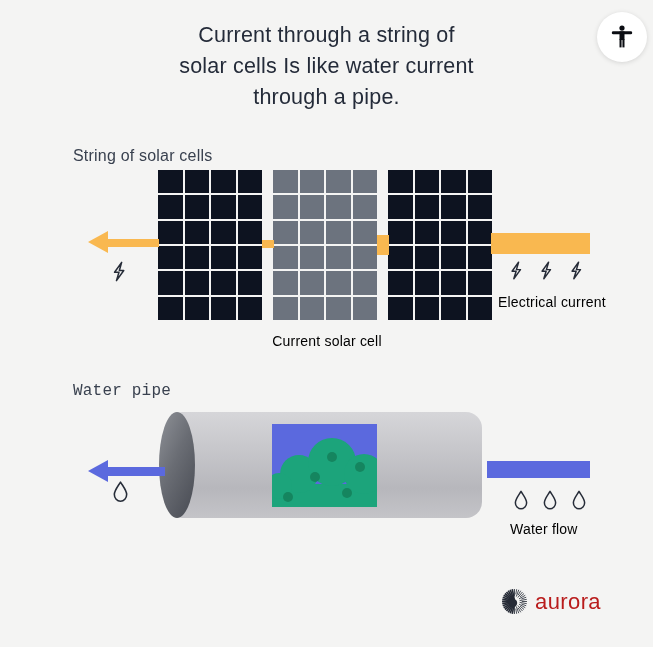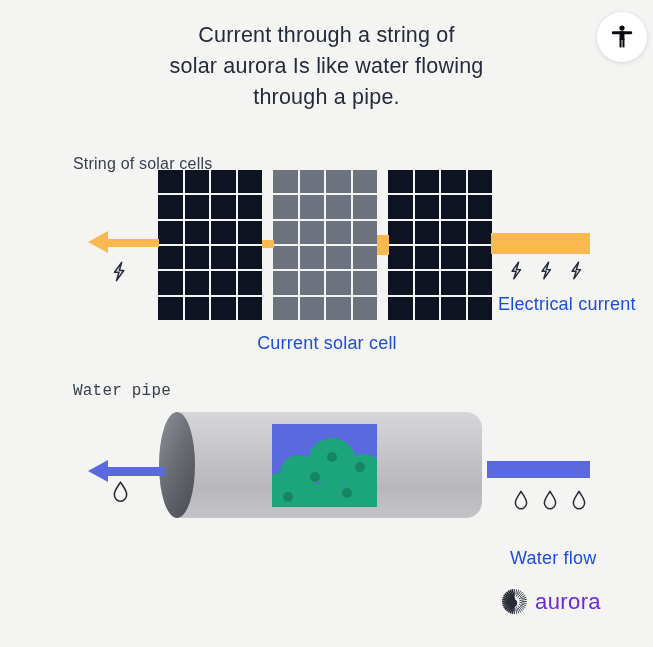--- a/index.html
+++ b/index.html
@@ -22,21 +22,21 @@
   .a11y-btn{
     left:597px;top:12px;width:50px;height:50px;border-radius:50%;
     background:#FFFFFF;box-shadow:0 1px 5px rgba(0,0,0,.13);
     display:flex;align-items:center;justify-content:center;
     border:none;cursor:pointer;padding:0;
   }
   .section-label{
     font-size:16px;color:var(--label,#39414F);letter-spacing:.2px;
   }
   .caption{
-    font-size:18px;color:#1d4ed8;letter-spacing:.2px;
+    font-size:14px;color:#000000;letter-spacing:.2px;
   }
   .center-cap{width:160px;text-align:center;}
   
   .panel{
     width:104px;height:150px;top:170px;
     display:grid;gap:2px;
   }
   .panel .cell{background:var(--paneldark,#0D1320);}
   .panel.shaded .cell{background:var(--panelshaded,#6C737E);}
   
@@ -63,44 +63,44 @@
   .b-shaft{left:105px;top:467px;width:60px;height:9px;background:var(--blue,#5B69DE);}
   .b-head{
     left:88px;top:460px;width:0;height:0;
     border-top:11px solid transparent;border-bottom:11px solid transparent;
     border-right:20px solid var(--blue,#5B69DE);
   }
   .b-bar{left:487px;top:461px;width:103px;height:17px;background:var(--blue,#5B69DE);}
   .icon-row{display:flex;gap:9px;align-items:center;}
   
   .brand{left:501px;top:588px;display:flex;align-items:center;gap:7px;}
-  .brand-text{font-size:22px;color:#6d28d9;font-weight:500;letter-spacing:.4px;}
+  .brand-text{font-size:22px;color:#b91c1c;font-weight:500;letter-spacing:.4px;}
 </style>
 </head>
 <body>
 
 <div class="canvas">
 
   <div class="abs title">Current through a string of
-solar aurora Is like water flowing
+solar cells Is like water current
 through a pipe.</div>
 
   <button class="abs a11y-btn">
     <span style="display:flex;">
       <svg width="26" height="26" viewBox="0 0 24 24" fill="#0B0D12">
         <circle cx="12" cy="3.8" r="2.4"></circle>
         <rect x="2.6" y="6.8" width="18.8" height="2.7" rx="1.3"></rect>
         <rect x="9.7" y="6.8" width="4.6" height="8"></rect>
         <rect x="9.7" y="14" width="1.9" height="7.6"></rect>
         <rect x="12.4" y="14" width="1.9" height="7.6"></rect>
       </svg>
     </span>
   </button>
 
-  <div class="abs section-label" style="left:73px;top:155px;">String of solar cells</div>
+  <div class="abs section-label" style="left:73px;top:147px;">String of solar cells</div>
 
   <div class="abs panel" style="left: 158px; grid-template-columns: repeat(4, 1fr); grid-template-rows: repeat(6, 1fr);">
       <div class="cell"></div>
       <div class="cell"></div>
       <div class="cell"></div>
       <div class="cell"></div>
       <div class="cell"></div>
       <div class="cell"></div>
       <div class="cell"></div>
       <div class="cell"></div>
@@ -254,21 +254,21 @@
           <path d="M12 2.5 C9 7.5 4.5 12.8 4.5 17.6 C4.5 22.2 7.8 25.8 12 25.8 C16.2 25.8 19.5 22.2 19.5 17.6 C19.5 12.8 15 7.5 12 2.5 Z"></path>
         </svg>
     </span>
     <span style="display:flex;">
       <svg width="18" height="24" viewBox="0 0 24 28" fill="none" stroke="#262C38" stroke-width="2" stroke-linejoin="round">
           <path d="M12 2.5 C9 7.5 4.5 12.8 4.5 17.6 C4.5 22.2 7.8 25.8 12 25.8 C16.2 25.8 19.5 22.2 19.5 17.6 C19.5 12.8 15 7.5 12 2.5 Z"></path>
         </svg>
     </span>
   </div>
 
-  <div class="abs caption" style="left:510px;top:548px;">Water flow</div>
+  <div class="abs caption" style="left:510px;top:521px;">Water flow</div>
 
 
   <div class="abs brand">
     <span style="display:flex;">
       <svg id="starburst" width="27" height="27" viewBox="0 0 26 26">
           <line x1="20" y1="13" x2="25" y2="13" stroke="#262B36" stroke-width="0.8"></line>
           <line x1="17.92403876506104" y1="13.868240888334652" x2="24.817693036146494" y2="15.083778132003165" stroke="#262B36" stroke-width="0.8"></line>
           <line x1="19.57784834550136" y1="15.394141003279682" x2="24.2763114494309" y2="17.104241719908025" stroke="#262B36" stroke-width="0.8"></line>
           <line x1="17.330127018922195" y1="15.5" x2="23.392304845413264" y2="19" stroke="#262B36" stroke-width="0.8"></line>
           <line x1="18.362311101832844" y1="17.499513267805774" x2="22.19253331742774" y2="20.71345131623847" stroke="#262B36" stroke-width="0.8"></line>

